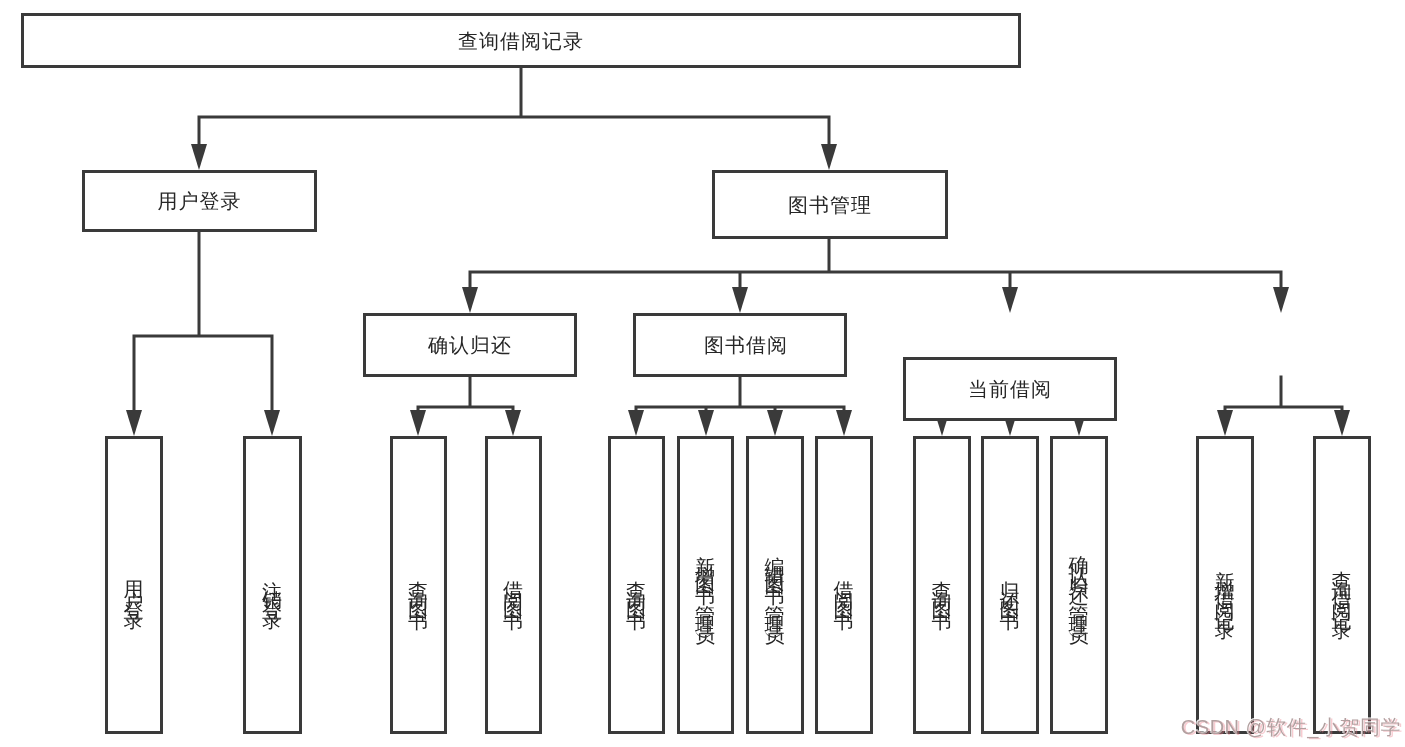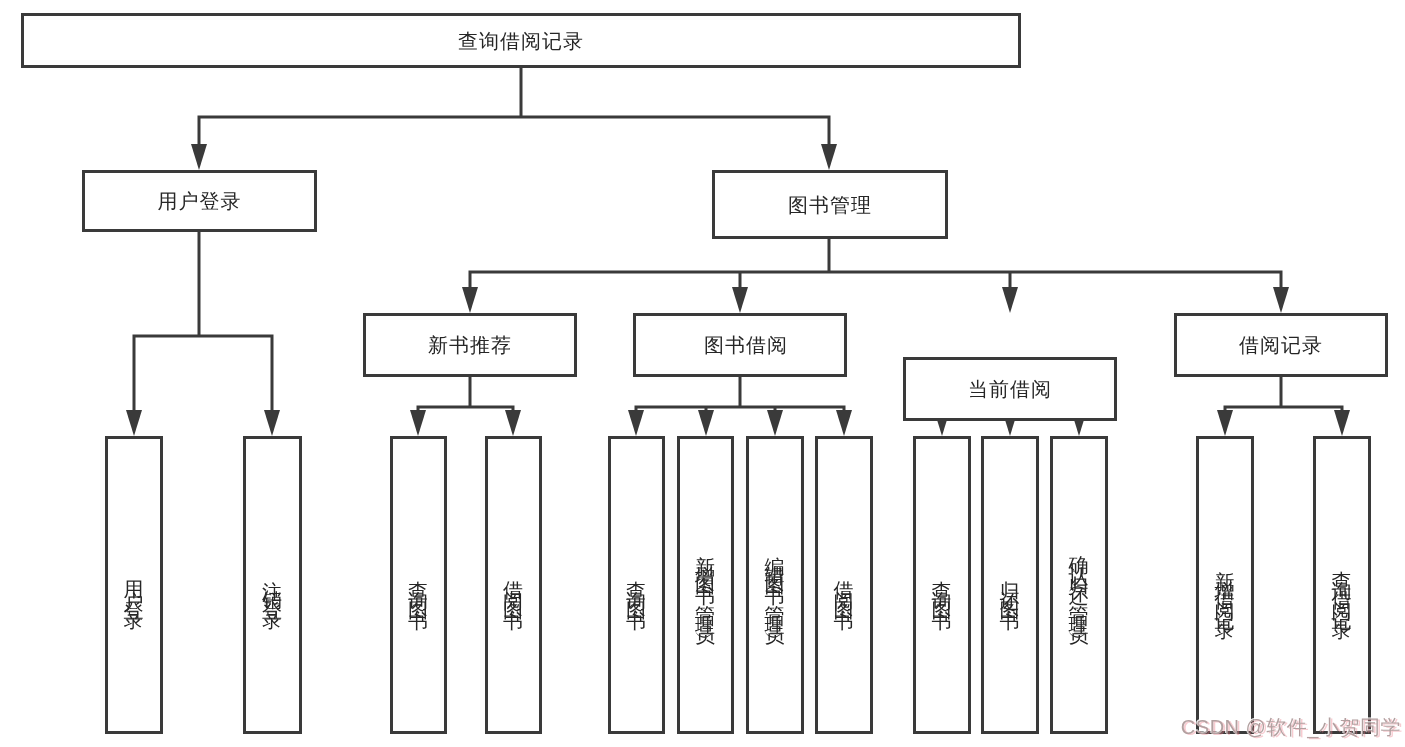--- a/index.html
+++ b/index.html
@@ -105,30 +105,27 @@
   </div>
 
   <div class="node" style="left:82px; top:170px; width:235px; height:62px;">
     <span class="label">用户登录</span>
   </div>
   <div class="node" style="left:712px; top:170px; width:236px; height:69px;">
     <span class="label">图书管理</span>
   </div>
 
   <div class="node" style="left:363px; top:313px; width:214px; height:64px;">
-    <span class="label">新书推荐</span>
+    <span class="label">确认归还</span>
   </div>
   <div class="node" style="left:633px; top:313px; width:214px; height:64px;padding-left:12px;">
     <span class="label">图书借阅</span>
   </div>
   <div class="node" style="left:903px; top:313px; width:214px; height:64px;margin-top:44px;">
     <span class="label">当前借阅</span>
-  </div>
-  <div class="node" style="left:1174px; top:313px; width:214px; height:64px;">
-    <span class="label">借阅记录</span>
   </div>
 
   <div class="node" style="left:105px; top:436px; width:58px; height:298px;">
     <span class="vlabel">用户登录</span>
   </div>
   <div class="node" style="left:243px; top:436px; width:59px; height:298px;">
     <span class="vlabel">注销登录</span>
   </div>
 
   <div class="node" style="left:390px; top:436px; width:57px; height:298px;">

